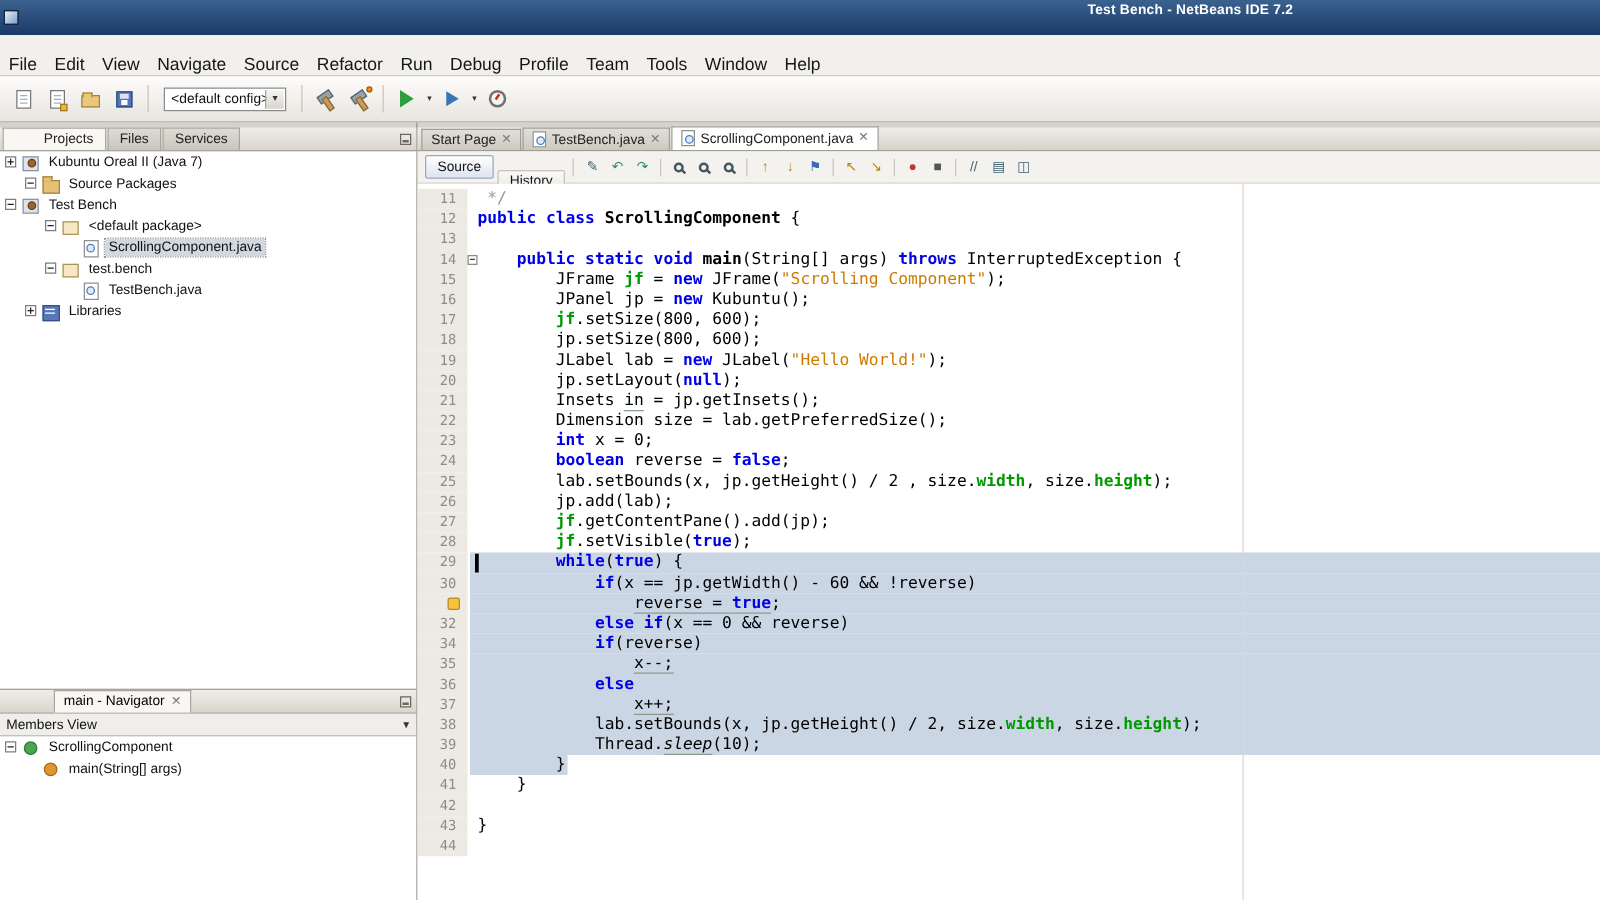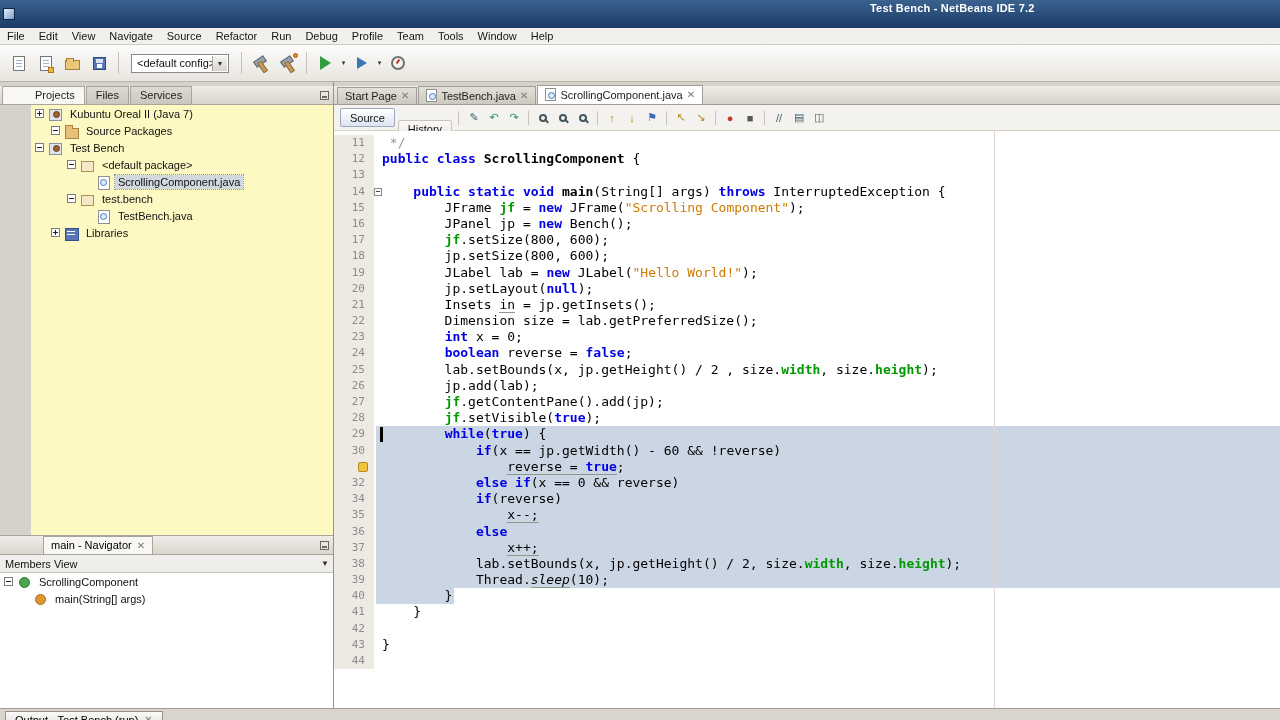--- a/index.html
+++ b/index.html
@@ -7,21 +7,21 @@
   body {
     width:1280px; height:720px; overflow:hidden; position:relative;
     font-family:"Liberation Sans", sans-serif; background:#d6d2ca;
     -webkit-font-smoothing:antialiased;
   }
   
   .titlebar { height:28px; background:linear-gradient(#3b628f,#1a3a66); display:flex; align-items:center; position:relative; }
   .title-icon { width:12px; height:12px; margin-left:3px; background:linear-gradient(135deg,#e8f0fa,#7a9cc8); border:1px solid #0e2444; }
   .title-text { position:absolute; left:870px; top:2px; color:#fff; font-size:11px; font-weight:bold; letter-spacing:.2px; }
   
-  .menubar { height:17px; background:#f2f0ec; border-bottom:1px solid #cfccc4; display:flex; align-items:center; font-size:11px; color:#151515; }
+  .menubar { height:33px; background:#f2f0ec; border-bottom:1px solid #cfccc4; display:flex; align-items:flex-end; font-size:14px; color:#151515; }
   .mitem { padding:1px 7px; cursor:default; }
   
   .toolbar { height:37px; background:linear-gradient(#fdfcfb,#e8e5df); border-bottom:1px solid #b9b5ac; display:flex; align-items:center; padding-left:5px; }
   .tico { width:27px; height:26px; display:flex; align-items:center; justify-content:center; position:relative; border-radius:2px; }
   .tsep { width:1px; height:22px; background:#c7c3ba; margin:0 5px; }
   .shape-page { width:12px; height:15px; background:#fff; border:1px solid #767676; position:relative; }
   .shape-page::after { content:''; position:absolute; top:3px; left:2px; right:2px; height:1px; background:#9cb0cc; box-shadow:0 3px 0 #9cb0cc, 0 6px 0 #9cb0cc; }
   .shape-page .mark { position:absolute; right:-3px; bottom:-3px; width:6px; height:6px; background:#f0b43c; border:1px solid #a87a1e; }
   .shape-folder { width:15px; height:10px; background:#eac878; border:1px solid #a5823c; position:relative; margin-top:3px; }
   .shape-folder::before { content:''; position:absolute; top:-3px; left:0; width:6px; height:3px; background:#eac878; border:1px solid #a5823c; border-bottom:none; }
@@ -40,21 +40,21 @@
   .combo { width:98px; height:19px; background:#fff; border:1px solid#8a8a8a; font-size:11px; display:flex; align-items:center; padding-left:5px; margin:0 7px; position:relative; color:#111; }
   .combo .chev { position:absolute; right:1px; top:1px; bottom:1px; width:15px; background:linear-gradient(#f5f4f2,#d9d5cd); border-left:1px solid #a8a49b; display:flex; align-items:center; justify-content:center; font-size:7px; color:#333; }
   
   .main { display:flex; height:626px; background:#d6d2ca; }
   .left { width:334px; border-right:1px solid #96938a; display:flex; flex-direction:column; padding-top:4px; }
   .ptabs { height:19px; display:flex; align-items:flex-end; background:linear-gradient(#efede9,#d9d5cc); border-bottom:1px solid #a8a59c; padding-left:2px; position:relative; }
   .ptab { font-size:11px; line-height:13px; padding:2px 9px; border:1px solid #a8a59c; border-bottom:none; background:linear-gradient(#dddbd4,#c9c6bd); margin-right:1px; color:#222; }
   .ptab.active { background:#f8f7f4;padding-left:32px; }
   .minbtn { position:absolute; right:4px; top:5px; width:9px; height:9px; border:1px solid #6a675f; background:#e8e6e0; }
   .minbtn::after { content:''; position:absolute; left:1px; right:1px; bottom:1px; height:2px; background:#6a675f; }
-  .ptree { flex:1; background:#fef9c3; overflow:hidden;margin-left:31px; }
+  .ptree { flex:1; background:#ffffff; overflow:hidden; }
   .nav { height:173px; display:flex; flex-direction:column; border-top:1px solid #a8a59c; }
   .nav-header { height:19px; background:linear-gradient(#efede9,#d9d5cc); border-bottom:1px solid #a8a59c; display:flex; align-items:flex-end; padding-left:2px; position:relative; }
   .nav-tab { display:flex; align-items:center; gap:5px; font-size:11px; line-height:13px; padding:2px 7px; border:1px solid #a8a59c; border-bottom:none; background:#f8f7f4;margin-left:41px; }
   .xglyph { color:#7a7a7a; font-size:10px; line-height:10px; }
   .nav-combo { height:18px; background:#f0eeea; border-bottom:1px solid #c6c2b9; display:flex; align-items:center; font-size:11px; padding-left:5px; position:relative; color:#111; }
   .nav-combo .chev { position:absolute; right:4px; font-size:8px; color:#333; }
   .nav-tree { flex:1; background:#fff; }
   
   .trow { display:flex; align-items:center; height:17px; font-size:11px; padding-left:4px; white-space:nowrap; color:#111; }
   .tind { flex:none; }
@@ -318,21 +318,21 @@
         </span>
     </div>
     <div class="codewrap" id="code-area">
       <div class="marginline"></div>
       <div id="code-lines">
           <div class="cl"><span class="g">11</span><span class="t"><span class="tok-cmt"> */</span></span></div>
           <div class="cl"><span class="g">12</span><span class="t"><span class="tok-kw">public class</span><span class="tok-plain"> </span><span class="tok-decl">ScrollingComponent</span><span class="tok-plain"> {</span></span></div>
           <div class="cl"><span class="g">13</span><span class="t"></span></div>
           <div class="cl"><span class="g">14</span><span class="foldbox"></span><span class="t"><span class="tok-plain">    </span><span class="tok-kw">public static void</span><span class="tok-plain"> </span><span class="tok-decl">main</span><span class="tok-plain">(String[] args) </span><span class="tok-kw">throws</span><span class="tok-plain"> InterruptedException {</span></span></div>
           <div class="cl"><span class="g">15</span><span class="t"><span class="tok-plain">        JFrame </span><span class="tok-field">jf</span><span class="tok-plain"> = </span><span class="tok-kw">new</span><span class="tok-plain"> JFrame(</span><span class="tok-str">"Scrolling Component"</span><span class="tok-plain">);</span></span></div>
-          <div class="cl"><span class="g">16</span><span class="t"><span class="tok-plain">        JPanel jp = </span><span class="tok-kw">new</span><span class="tok-plain"> Bench();</span></span></div>
+          <div class="cl"><span class="g">16</span><span class="t"><span class="tok-plain">        JPanel jp = </span><span class="tok-kw">new</span><span class="tok-plain"> Kubuntu();</span></span></div>
           <div class="cl"><span class="g">17</span><span class="t"><span class="tok-plain">        </span><span class="tok-field">jf</span><span class="tok-plain">.setSize(800, 600);</span></span></div>
           <div class="cl"><span class="g">18</span><span class="t"><span class="tok-plain">        jp.setSize(800, 600);</span></span></div>
           <div class="cl"><span class="g">19</span><span class="t"><span class="tok-plain">        JLabel lab = </span><span class="tok-kw">new</span><span class="tok-plain"> JLabel(</span><span class="tok-str">"Hello World!"</span><span class="tok-plain">);</span></span></div>
           <div class="cl"><span class="g">20</span><span class="t"><span class="tok-plain">        jp.setLayout(</span><span class="tok-kw">null</span><span class="tok-plain">);</span></span></div>
           <div class="cl"><span class="g">21</span><span class="t"><span class="tok-plain">        Insets </span><span class="tok-plain tok-ul">in</span><span class="tok-plain"> = jp.getInsets();</span></span></div>
           <div class="cl"><span class="g">22</span><span class="t"><span class="tok-plain">        Dimension size = lab.getPreferredSize();</span></span></div>
           <div class="cl"><span class="g">23</span><span class="t"><span class="tok-plain">        </span><span class="tok-kw">int</span><span class="tok-plain"> x = 0;</span></span></div>
           <div class="cl"><span class="g">24</span><span class="t"><span class="tok-plain">        </span><span class="tok-kw">boolean</span><span class="tok-plain"> reverse = </span><span class="tok-kw">false</span><span class="tok-plain">;</span></span></div>
           <div class="cl"><span class="g">25</span><span class="t"><span class="tok-plain">        lab.setBounds(x, jp.getHeight() / 2 , size.</span><span class="tok-field">width</span><span class="tok-plain">, size.</span><span class="tok-field">height</span><span class="tok-plain">);</span></span></div>
           <div class="cl"><span class="g">26</span><span class="t"><span class="tok-plain">        jp.add(lab);</span></span></div>

